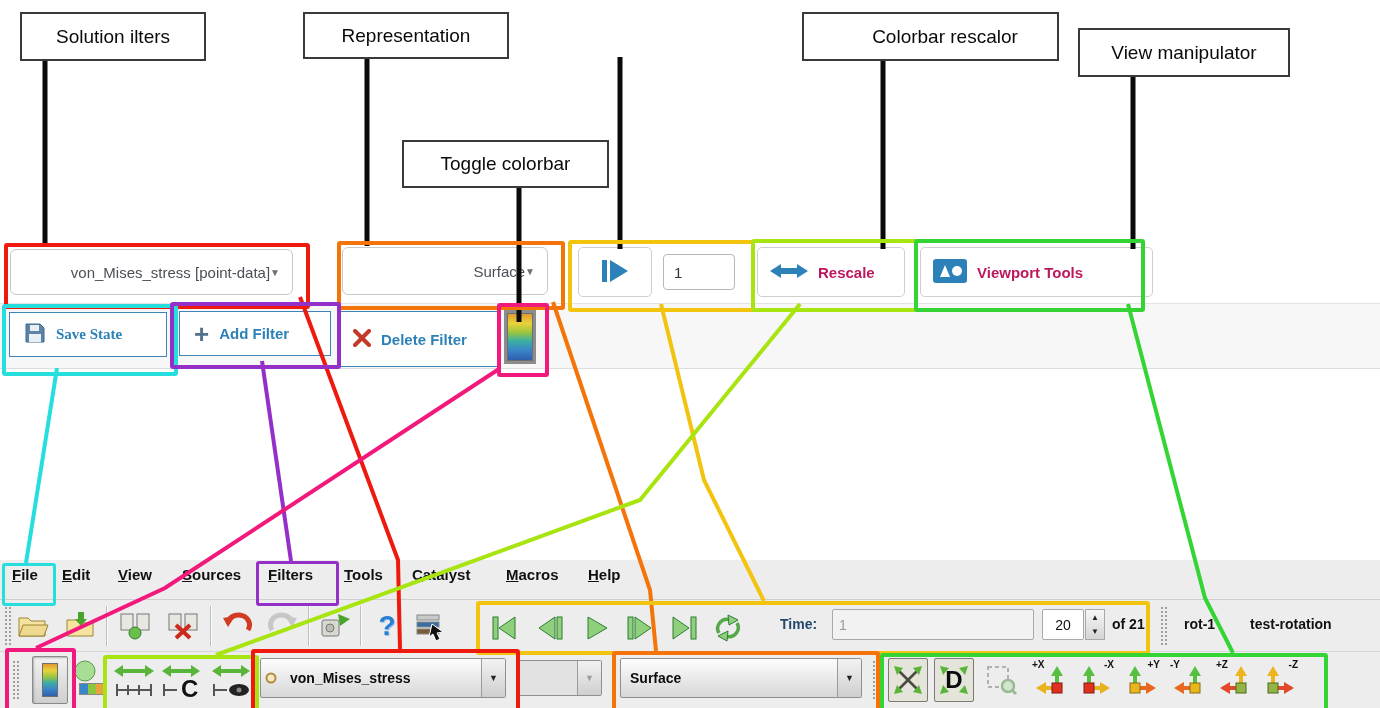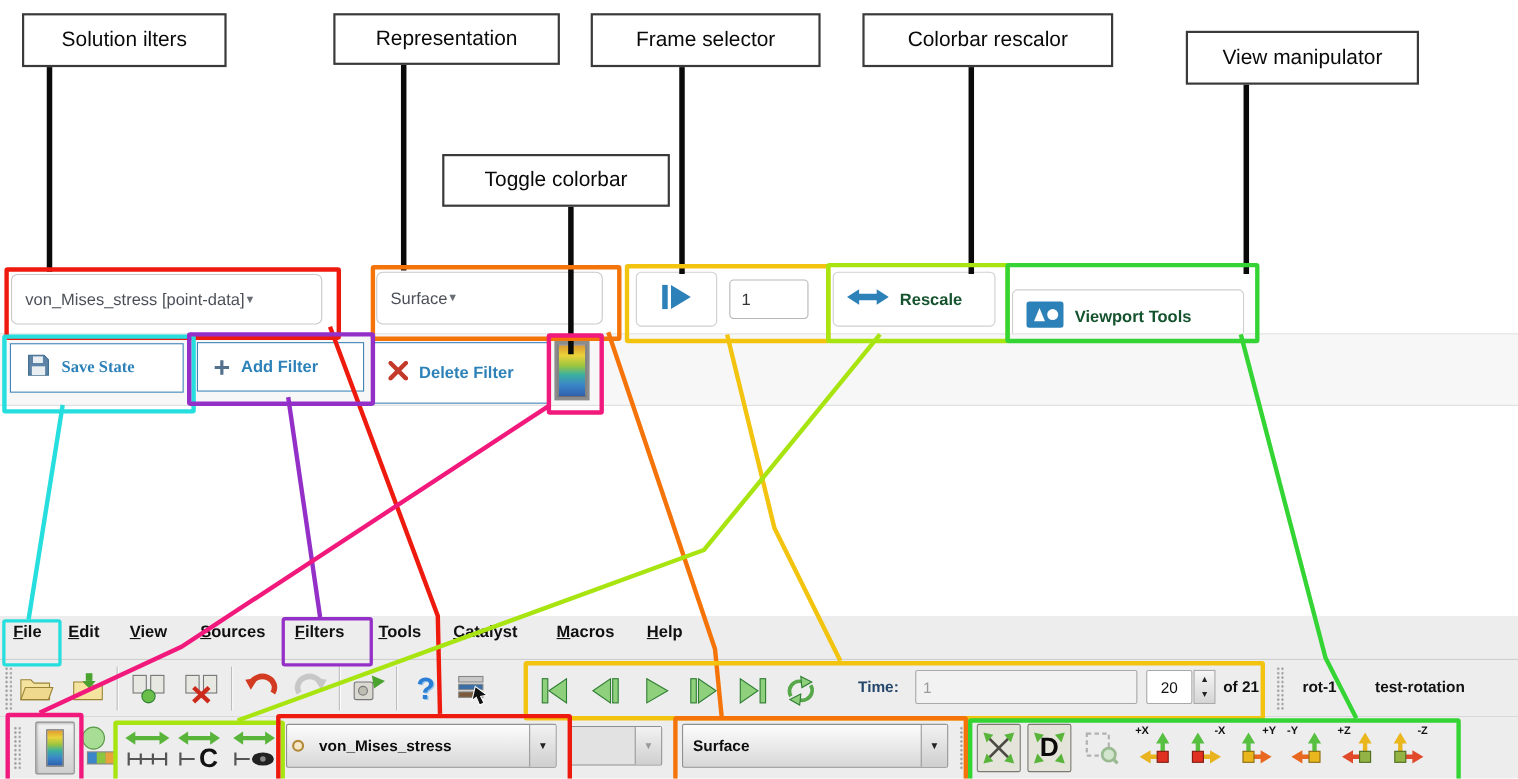--- a/index.html
+++ b/index.html
@@ -5,24 +5,24 @@
   html,body{margin:0;padding:0;background:#fff;}
   #canvas{position:relative;width:1380px;height:708px;background:#fff;overflow:hidden;
           font-family:"Liberation Sans","DejaVu Sans",sans-serif;}
   
   .albl{position:absolute;background:#fff;border:2px solid #3a3a3a;display:flex;align-items:center;
         justify-content:center;font-size:19px;color:#0a0a0a;z-index:70;}
   .abox{position:absolute;border-radius:3px;z-index:60;pointer-events:none;}
   #lines{position:absolute;left:0;top:0;z-index:55;pointer-events:none;}
   
   .wbtn{position:absolute;background:#fff;border:1px solid #cfcfcf;border-radius:5px;display:flex;
-        align-items:center;gap:10px;color:#14532d;font-size:15px;font-weight:600;padding:0 12px;
+        align-items:center;gap:10px;color:#be185d;font-size:15px;font-weight:600;padding:0 12px;
         box-sizing:border-box;cursor:pointer;}
   .wdd{position:absolute;background:#fff;border:1px solid #c9c9c9;border-radius:6px;display:flex;
-       align-items:center;justify-content:flex-start;color:#4b5058;font-size:15px;padding:0 12px;
+       align-items:center;justify-content:flex-end;color:#4b5058;font-size:15px;padding:0 12px;
        box-sizing:border-box;cursor:pointer;}
   .wdd .car{color:#6a6f76;font-size:10px;}
   .winp{position:absolute;border:1px solid #b7b7b7;border-radius:4px;font-size:15px;color:#333;
         padding:0 10px;box-sizing:border-box;font-family:"Liberation Sans",sans-serif;}
   .strip{position:absolute;left:0;top:303px;width:1380px;height:66px;background:#f7f7f7;
          border-top:1px solid #e3e3e3;border-bottom:1px solid #dedede;box-sizing:border-box;}
   .bbtn{position:absolute;background:#fff;border:1px solid #3e84b8;display:flex;align-items:center;
         gap:10px;color:#2c81b8;font-size:15px;font-weight:600;padding:0 14px;box-sizing:border-box;cursor:pointer;}
   .cbar{background:linear-gradient(to bottom,#e09a30 0%,#ead23a 20%,#9cc63f 40%,#3bb0a0 58%,#3a86c8 78%,#2f5fae 100%);
         border:1px solid #6e6e6e;}
@@ -74,21 +74,21 @@
   <div class="wbtn" style="left:757px;top:247px;width:148px;height:50px;">
     <span>
       <svg width="38" height="20" viewBox="0 0 38 20">
           <line x1="8" y1="10" x2="30" y2="10" stroke="#2c81b8" stroke-width="6"></line>
           <polygon points="0,10 11,3 11,17" fill="#2c81b8"></polygon>
           <polygon points="38,10 27,3 27,17" fill="#2c81b8"></polygon>
         </svg>
     </span>
     <span>Rescale</span>
   </div>
-  <div class="wbtn" style="left:920px;top:263px;width:211px;height:50px;">
+  <div class="wbtn" style="left:920px;top:247px;width:233px;height:50px;">
     <span>
       <svg width="34" height="26" viewBox="0 0 34 26">
           <rect x="0" y="1" width="34" height="24" rx="3" fill="#2c81b8"></rect>
           <polygon points="7,19 12,7 17,19" fill="#fff"></polygon>
           <circle cx="24" cy="13" r="5" fill="#fff"></circle>
         </svg>
     </span>
     <span>Viewport Tools</span>
   </div>
 
@@ -434,24 +434,21 @@
   <div class="abox" style="left:251px;top:649px;width:261px;height:58px;border:4px solid #ee1a0e;"></div>
   <div class="abox" style="left:612px;top:651px;width:260px;height:54px;border:4px solid #f5740a;"></div>
   <div class="abox" style="left:880px;top:653px;width:440px;height:53px;border:4px solid #35d435;"></div>
 
   <div class="albl" style="left:20px;top:12px;width:182px;height:45px;">
       <span>Solution ilters</span>
     </div>
   <div class="albl" style="left:303px;top:12px;width:202px;height:43px;">
       <span>Representation</span>
     </div>
-  <div class="albl" style="left:537px;top:12px;width:205px;height:45px;">
-      <span>Frame selector</span>
-    </div>
-  <div class="albl" style="left:784px;top:12px;width:224px;height:45px;">
+  <div class="albl" style="left:802px;top:12px;width:224px;height:45px;padding-left:29px;">
       <span>Colorbar rescalor</span>
     </div>
   <div class="albl" style="left:1078px;top:28px;width:208px;height:45px;">
       <span>View manipulator</span>
     </div>
   <div class="albl" style="left:402px;top:140px;width:203px;height:44px;">
       <span>Toggle colorbar</span>
     </div>
 
 </div>

